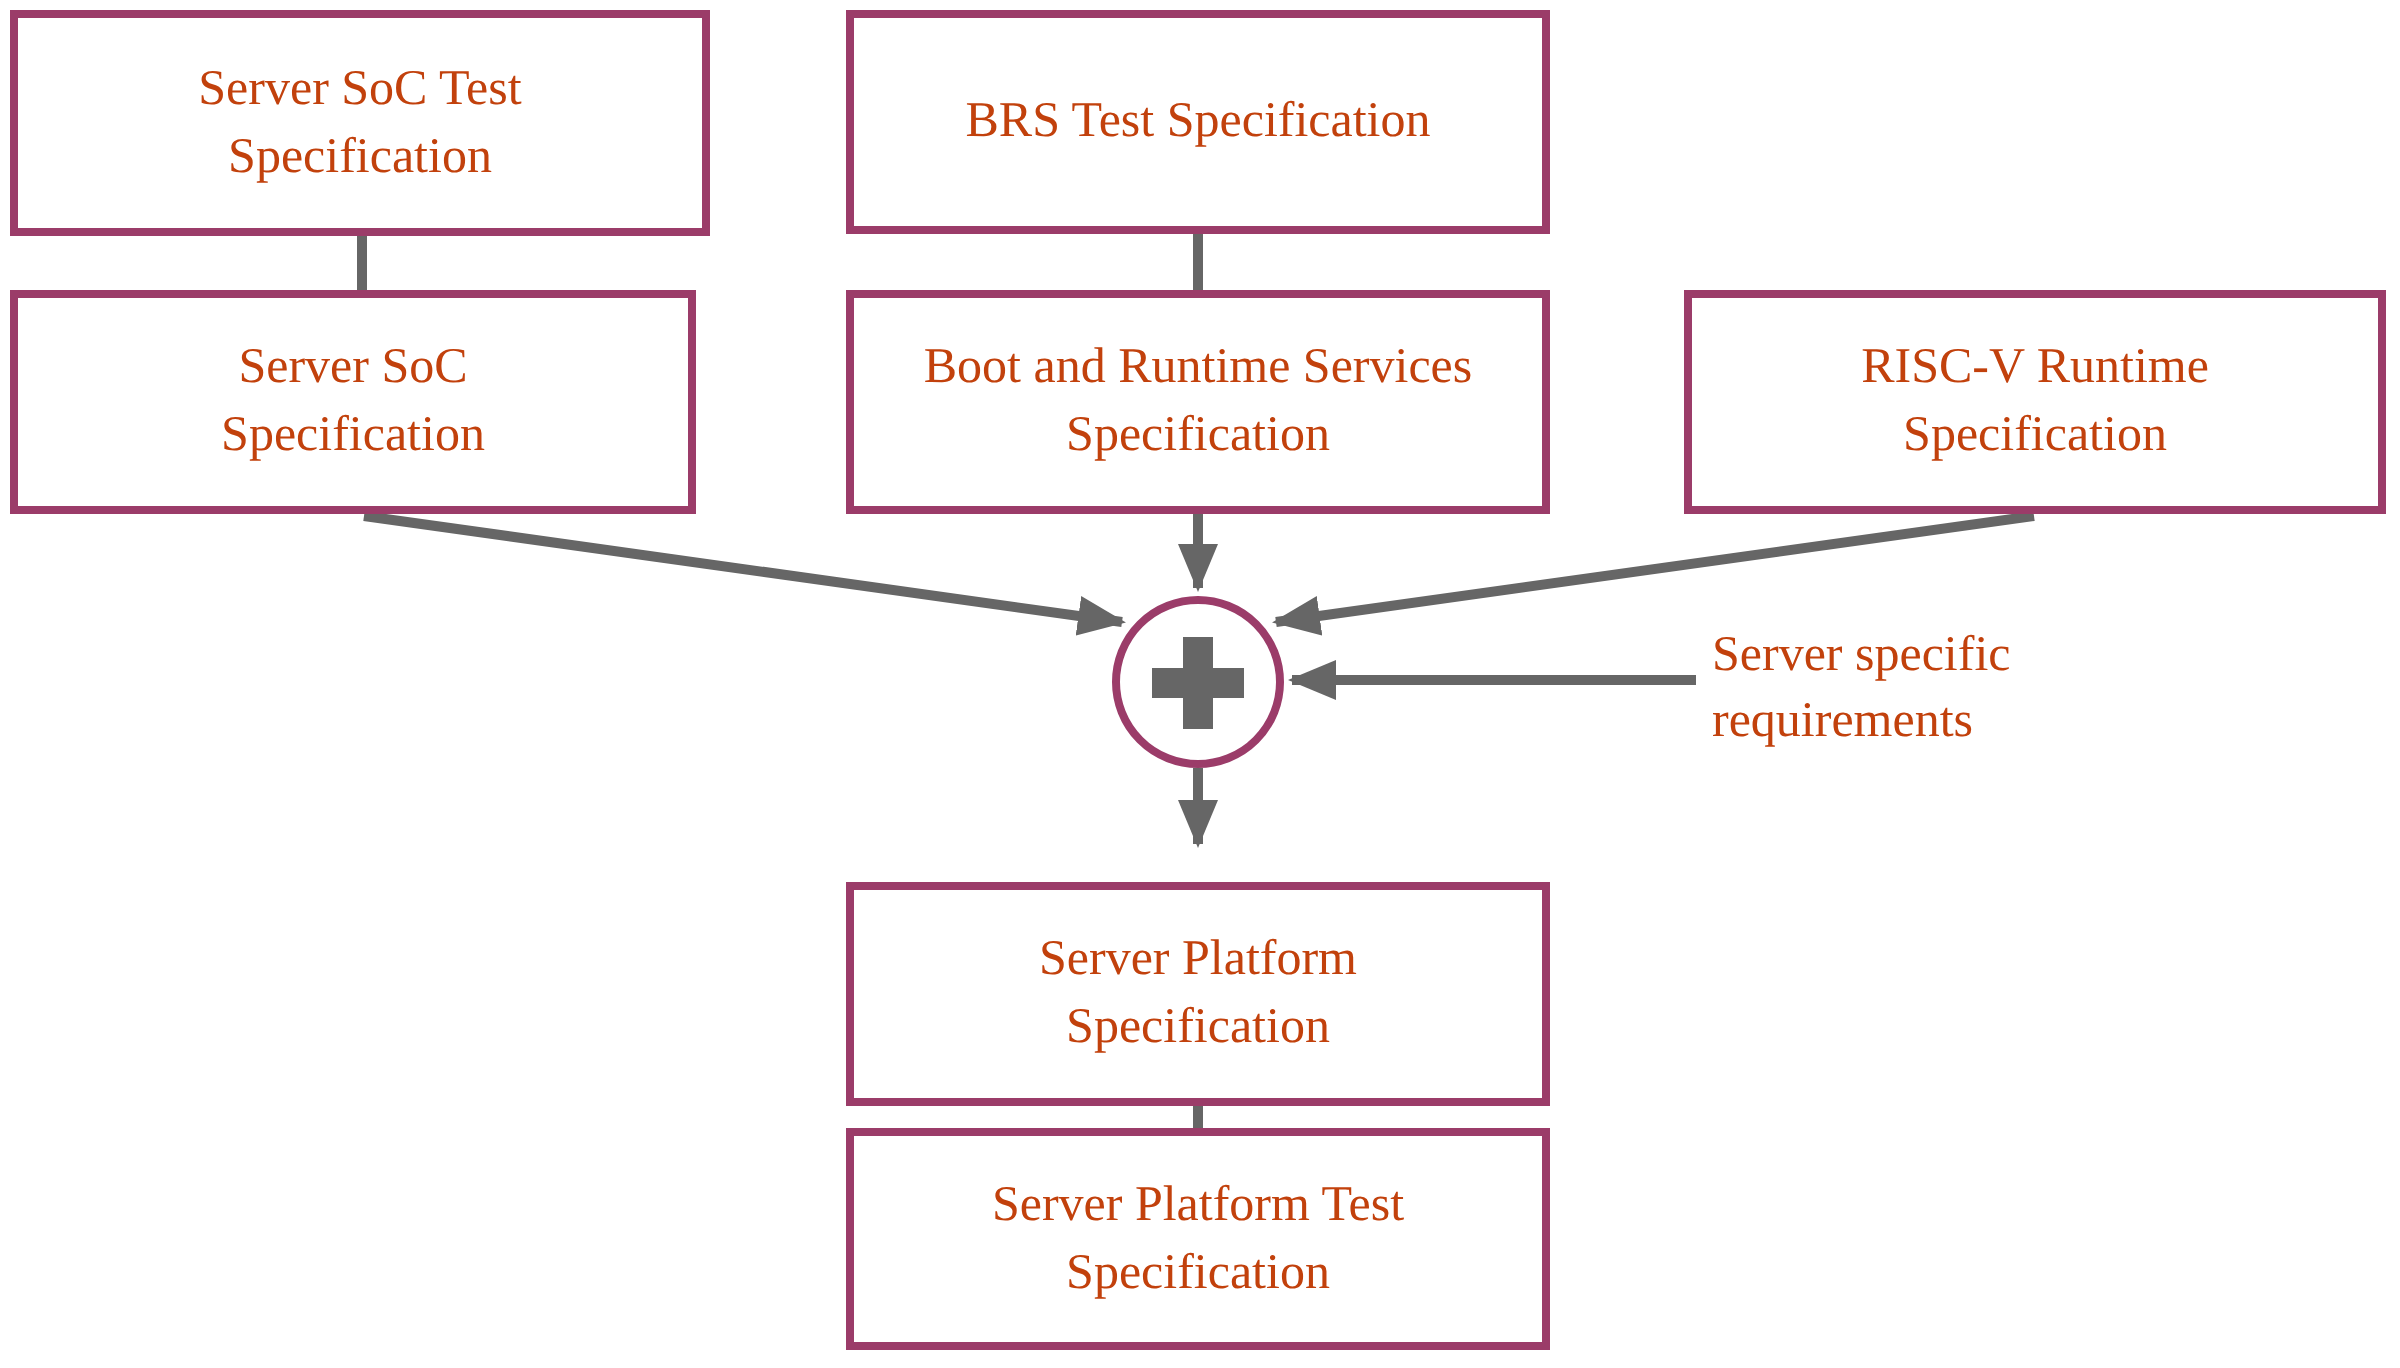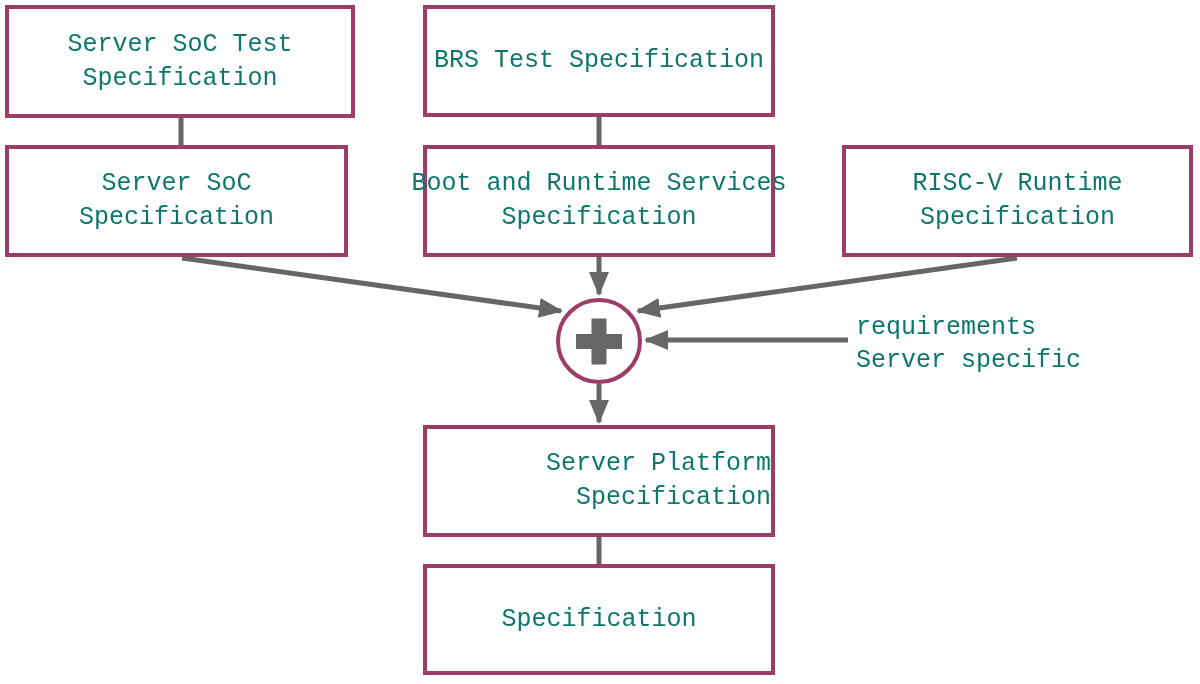--- a/index.html
+++ b/index.html
@@ -5,22 +5,22 @@
   html, body {
     margin: 0;
     padding: 0;
     background: #ffffff;
   }
   .canvas {
     position: relative;
     width: 1200px;
     height: 684px;
     background: #ffffff;
-    font-family: Liberation Mono, monospace;
-    color: #0f766e;
+    font-family: Liberation Serif, serif;
+    color: #c2410c;
     overflow: hidden;
   }
   .edge-layer {
     position: absolute;
     left: 0;
     top: 0;
     width: 1200px;
     height: 684px;
   }
   .node {
@@ -35,21 +35,21 @@
     text-align: center;
     font-size: 25px;
     line-height: 34px;
   }
   .node-line { white-space: nowrap; }
   #n-soc-test      { left: 5px;   top: 5px;   width: 350px; height: 113px; }
   #n-soc           { left: 5px;   top: 145px; width: 343px; height: 112px; }
   #n-brs-test      { left: 423px; top: 5px;   width: 352px; height: 112px; }
   #n-brs           { left: 423px; top: 145px; width: 352px; height: 112px; justify-content: center; }
   #n-profiles      { left: 842px; top: 145px; width: 351px; height: 112px; }
-  #n-platform      { left: 423px; top: 425px; width: 352px; height: 112px; align-items: flex-end; }
+  #n-platform      { left: 423px; top: 441px; width: 352px; height: 112px; }
   #n-platform-test { left: 423px; top: 564px; width: 352px; height: 111px; }
   .annotation {
     position: absolute;
     left: 856px;
     top: 311px;
     font-size: 25px;
     line-height: 33px;
     text-align: left;
   }
 </style>
@@ -107,21 +107,22 @@
     <div class="node-line">RISC-V Runtime</div>
     <div class="node-line">Specification</div>
   </div>
 
   <div class="node" id="n-platform">
     <div class="node-line">Server Platform</div>
     <div class="node-line">Specification</div>
   </div>
 
   <div class="node" id="n-platform-test">
+    <div class="node-line">Server Platform Test</div>
     <div class="node-line">Specification</div>
   </div>
 
   <div class="annotation">
+    <div>Server specific</div>
     <div>requirements</div>
-    <div>Server specific</div>
   </div>
 
 </div>
 
 </body></html>

